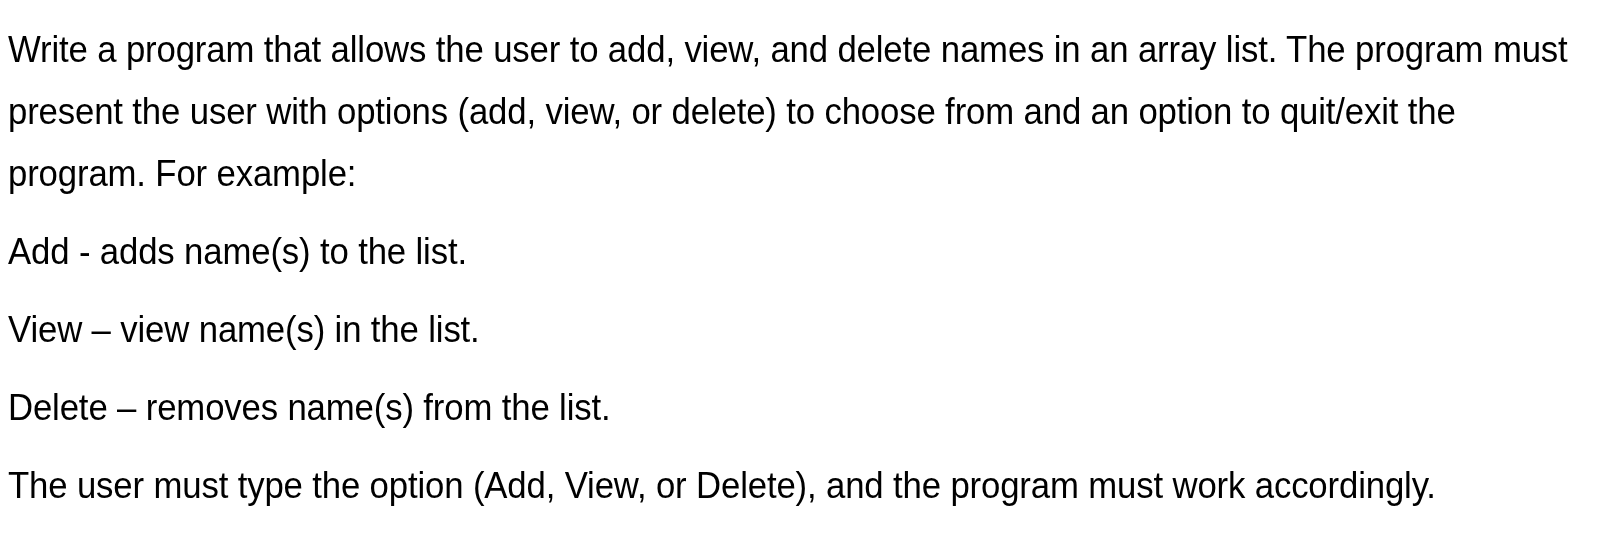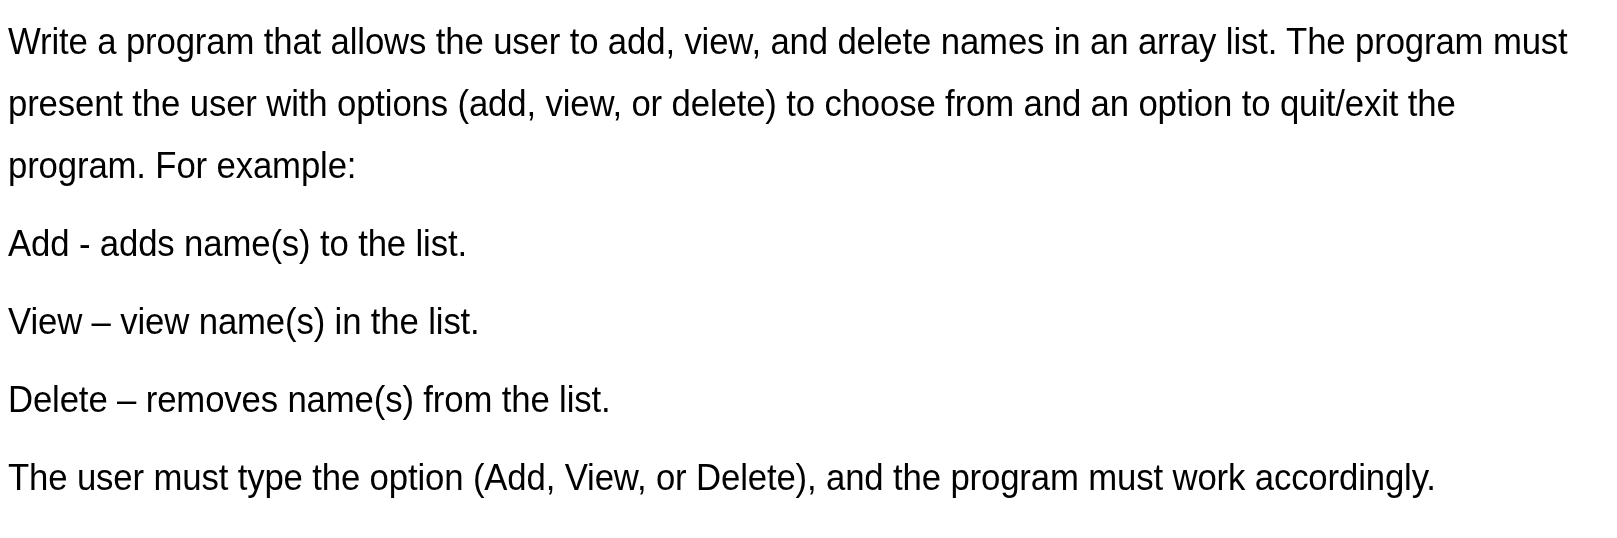--- a/index.html
+++ b/index.html
@@ -19,21 +19,21 @@
   .page {
     position: relative;
     width: 1617px;
     height: 538px;
     background: #ffffff;
     box-sizing: border-box;
   }
   .doc-body {
     position: absolute;
     left: 8px;
-    top: 0;
+    top: 8px;
     width: 1600px;
   }
   .para {
     font-size: 36px;
     line-height: 62px;
     letter-spacing: -0.15px;
     color: #000000;
     margin: 0;
     text-align: left;
     white-space: normal;

